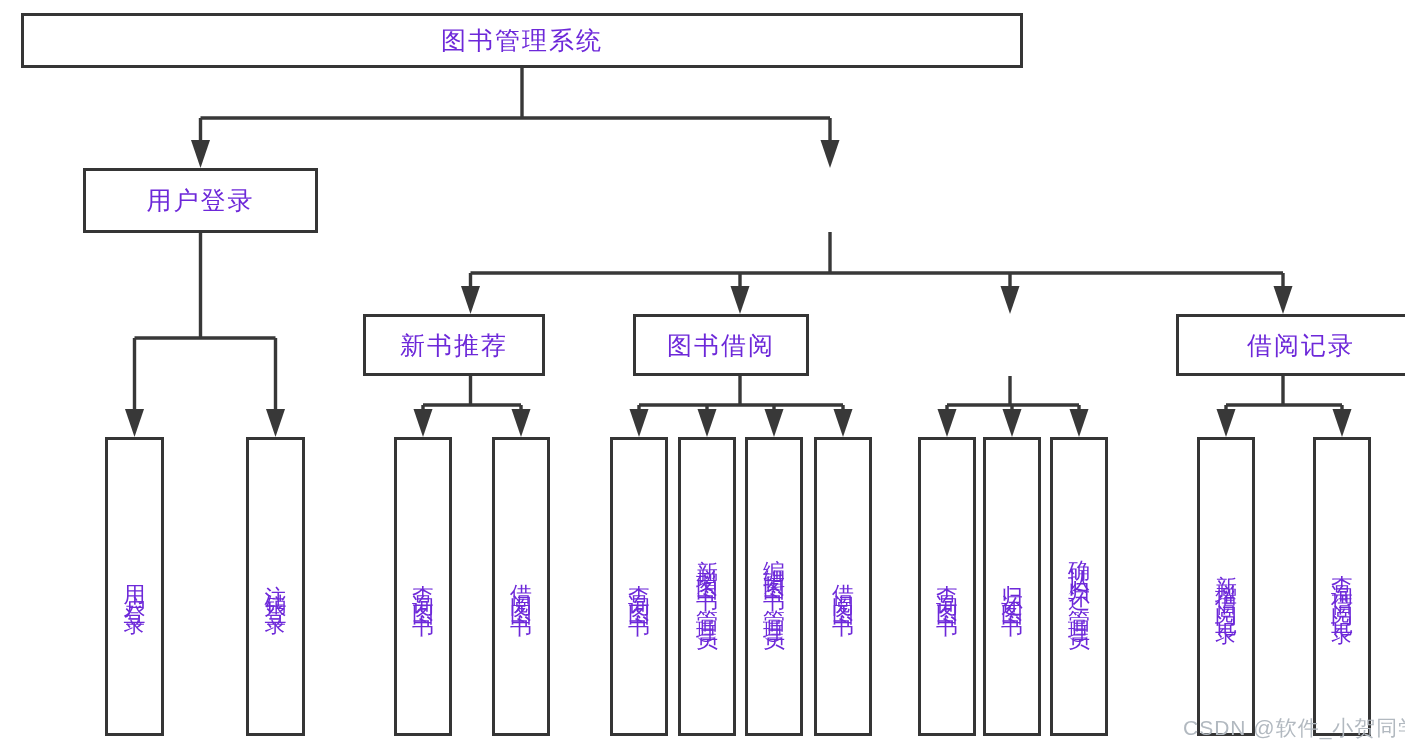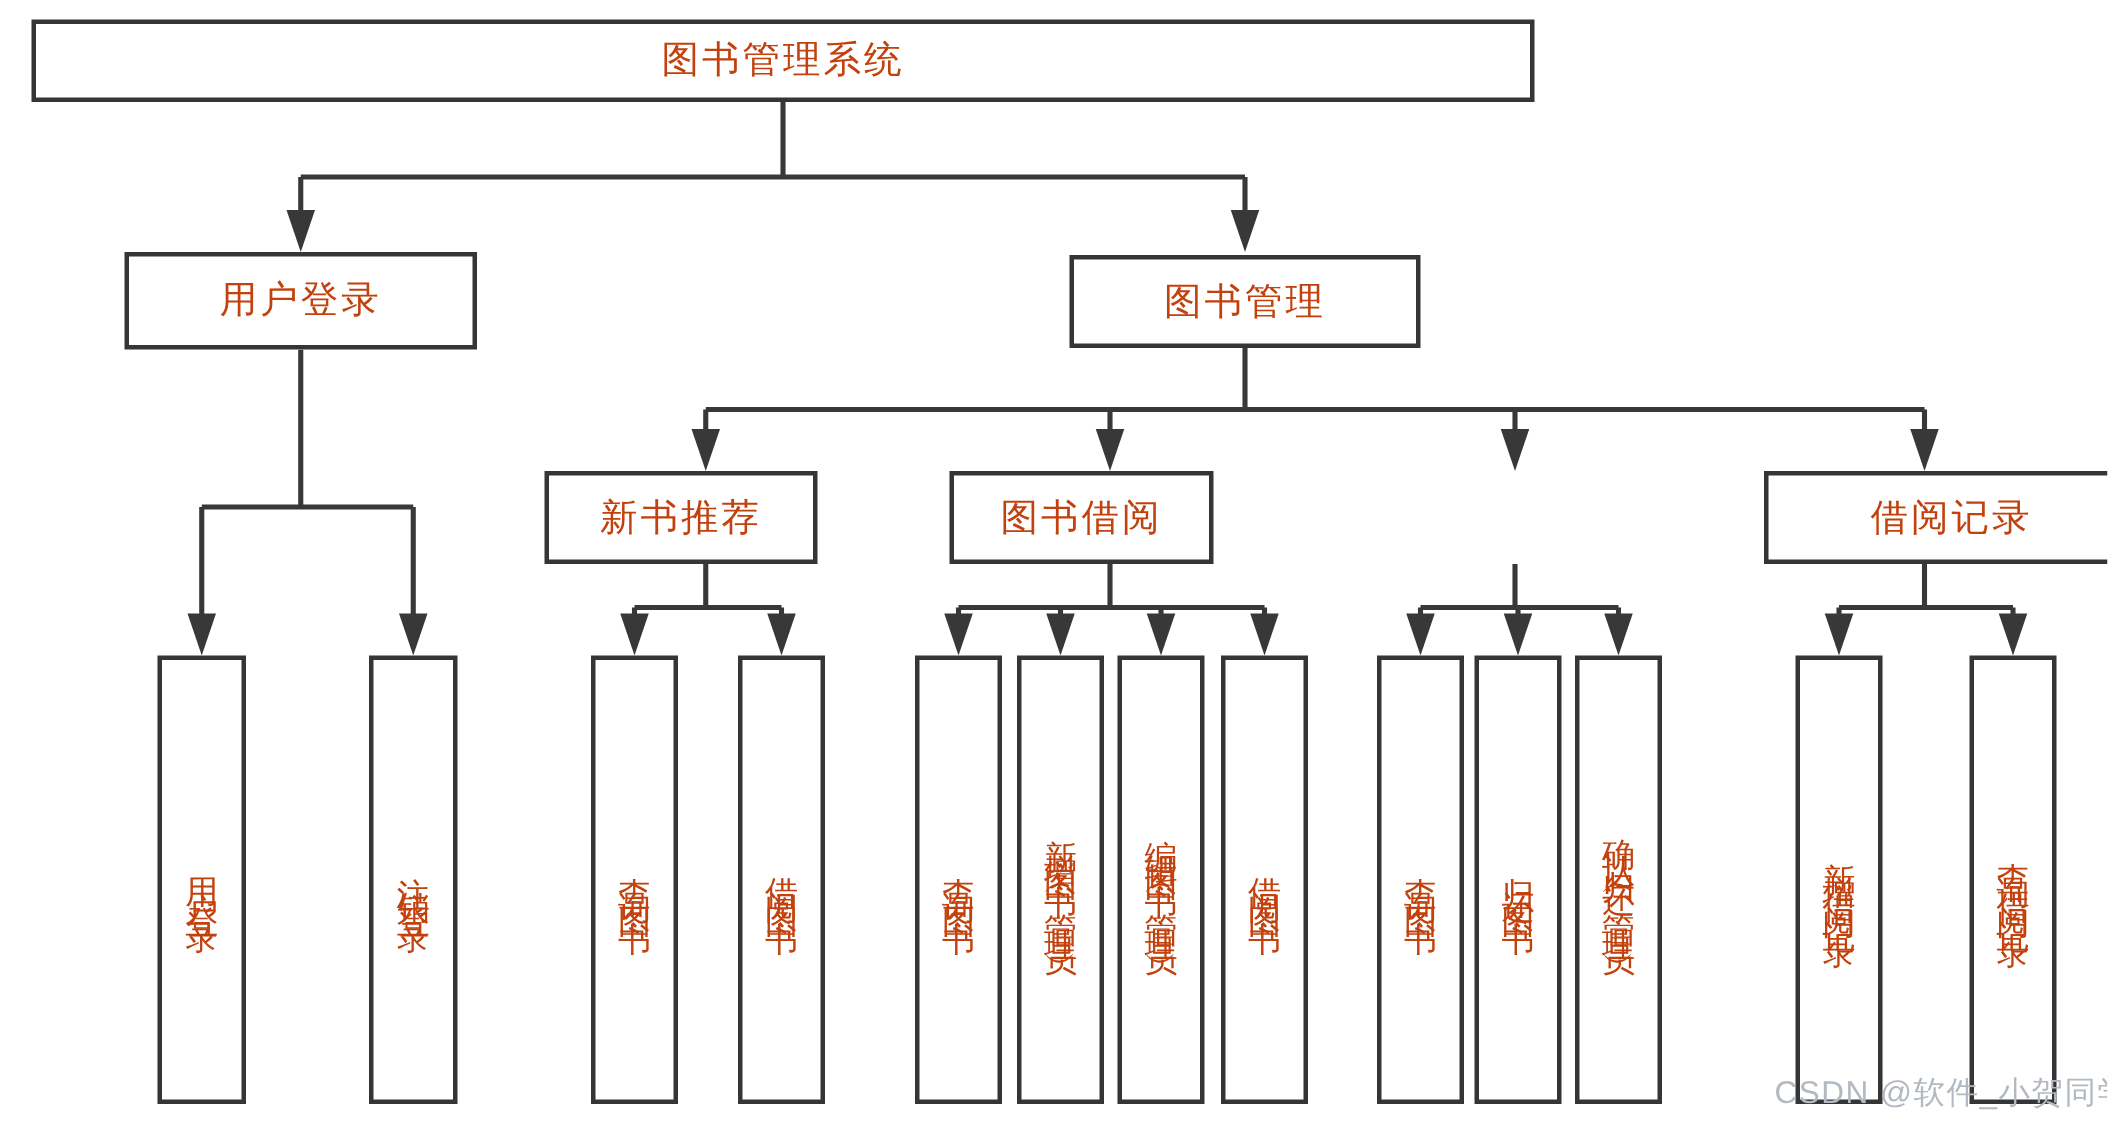--- a/index.html
+++ b/index.html
@@ -3,21 +3,21 @@
 <meta charset="utf-8">
 <style>
   html,body{margin:0;padding:0;background:#fff;}
   .canvas{
     position:relative;width:1405px;height:747px;background:#ffffff;
     font-family:"Liberation Sans","DejaVu Sans",sans-serif;overflow:hidden;
   }
   .connectors{position:absolute;left:0;top:0;width:1405px;height:747px;}
   .node{
     position:absolute;box-sizing:border-box;background:#ffffff;
-    border:3px solid #353535;color:#c2410c;
+    border:3px solid #353535;color:#6d28d9;
     display:flex;align-items:center;justify-content:center;text-align:center;
   }
   .node.h .lbl{font-size:25px;letter-spacing:2px;line-height:1;white-space:nowrap;}
   .node.v .lbl{
     writing-mode:vertical-rl;text-orientation:mixed;
     font-size:22px;letter-spacing:10px;line-height:1;white-space:nowrap;
   }
   .watermark{
     position:absolute;left:1183px;top:714px;
     font-size:21px;color:#b2b9c0;letter-spacing:1px;white-space:nowrap;
@@ -71,23 +71,20 @@
       </g>
     </svg>
 
   <div class="node h" style="left:21px;top:13px;width:1002px;height:55px">
     <span class="lbl">图书管理系统</span>
   </div>
 
   <div class="node h" style="left:83px;top:168px;width:235px;height:65px">
     <span class="lbl">用户登录</span>
   </div>
-  <div class="node h" style="left:713px;top:170px;width:234px;height:62px">
-    <span class="lbl">图书管理</span>
-  </div>
 
   <div class="node h" style="left:363px;top:314px;width:182px;height:62px">
     <span class="lbl">新书推荐</span>
   </div>
   <div class="node h" style="left:633px;top:314px;width:176px;height:62px">
     <span class="lbl">图书借阅</span>
   </div>
   <div class="node h" style="left:1176px;top:314px;width:250px;height:62px">
     <span class="lbl">借阅记录</span>
   </div>

